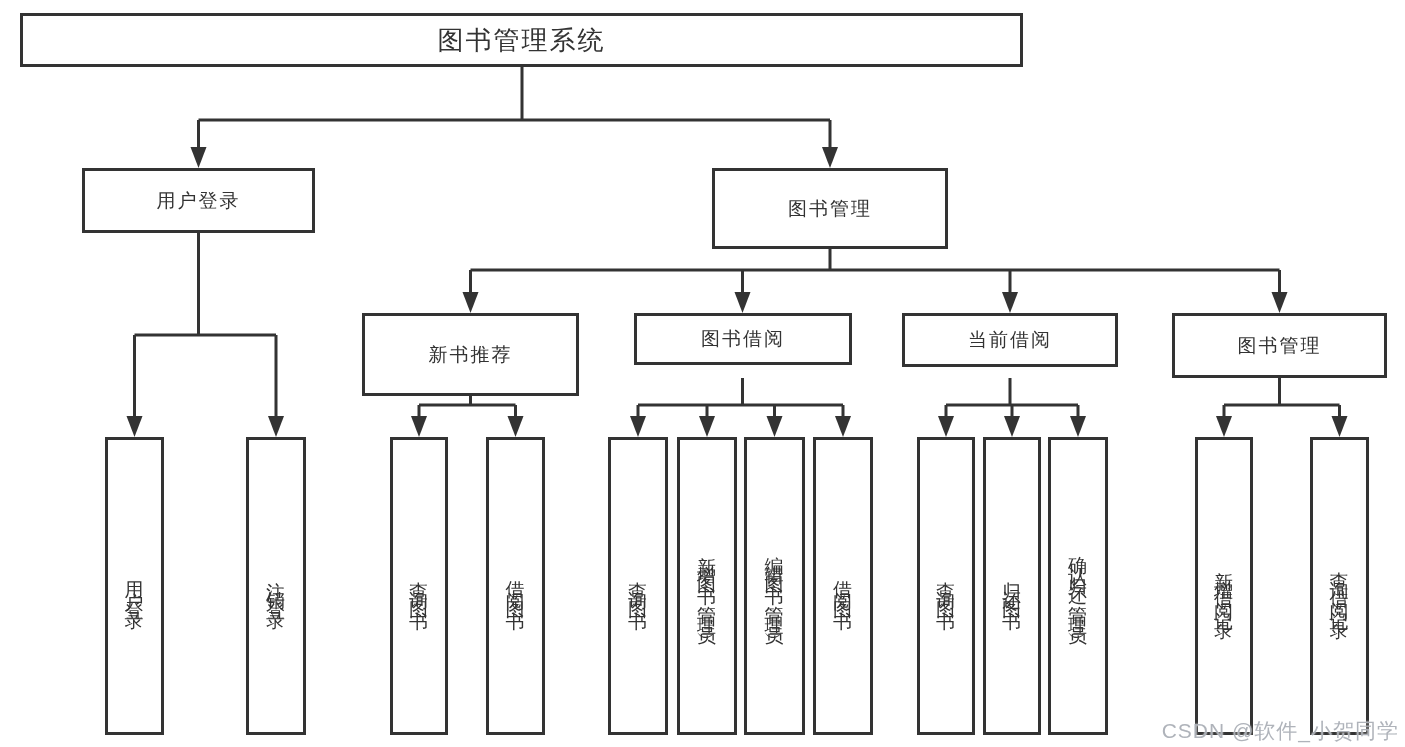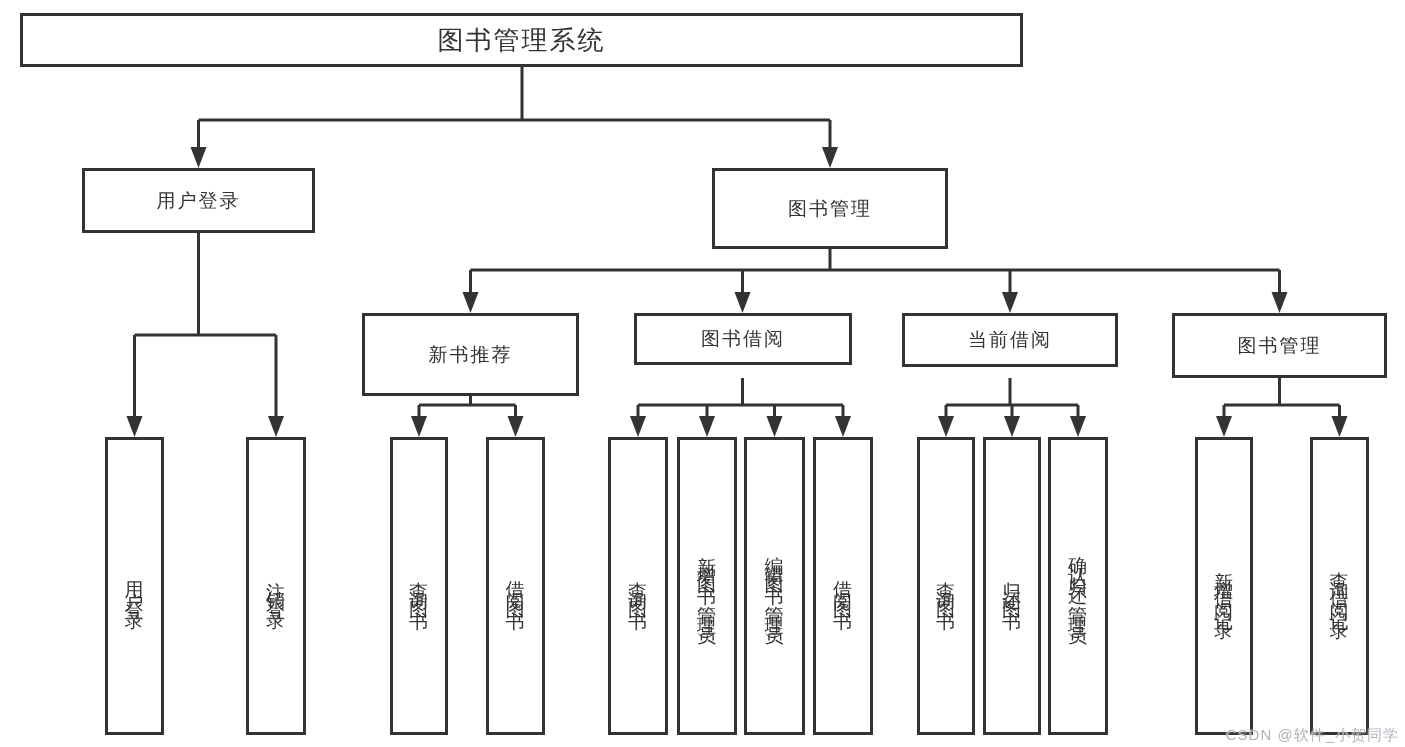--- a/index.html
+++ b/index.html
@@ -17,21 +17,21 @@
     font-size:19px;letter-spacing:2px;color:#333333;white-space:nowrap;
   }
   .node.root .lbl{font-size:26px;}
   .node.vbox .lbl{
     writing-mode:vertical-rl;text-orientation:mixed;
     letter-spacing:10px;line-height:1;font-size:19px;white-space:normal;
   }
   svg.connectors{position:absolute;left:0;top:0;z-index:1;}
   .watermark{
     position:absolute;right:6px;bottom:2px;z-index:5;
-    font-size:15px;color:rgba(168,173,180,0.92);letter-spacing:1px;
+    font-size:21px;color:rgba(168,173,180,0.92);letter-spacing:1px;
     text-shadow:0 0 2px #ffffff;white-space:nowrap;
   }
 </style>
 </head>
 <body>
 
 <div class="stage">
 
   <svg class="connectors" width="1405" height="747" viewBox="0 0 1405 747">
     <g stroke="#333333" stroke-width="3" fill="none">

